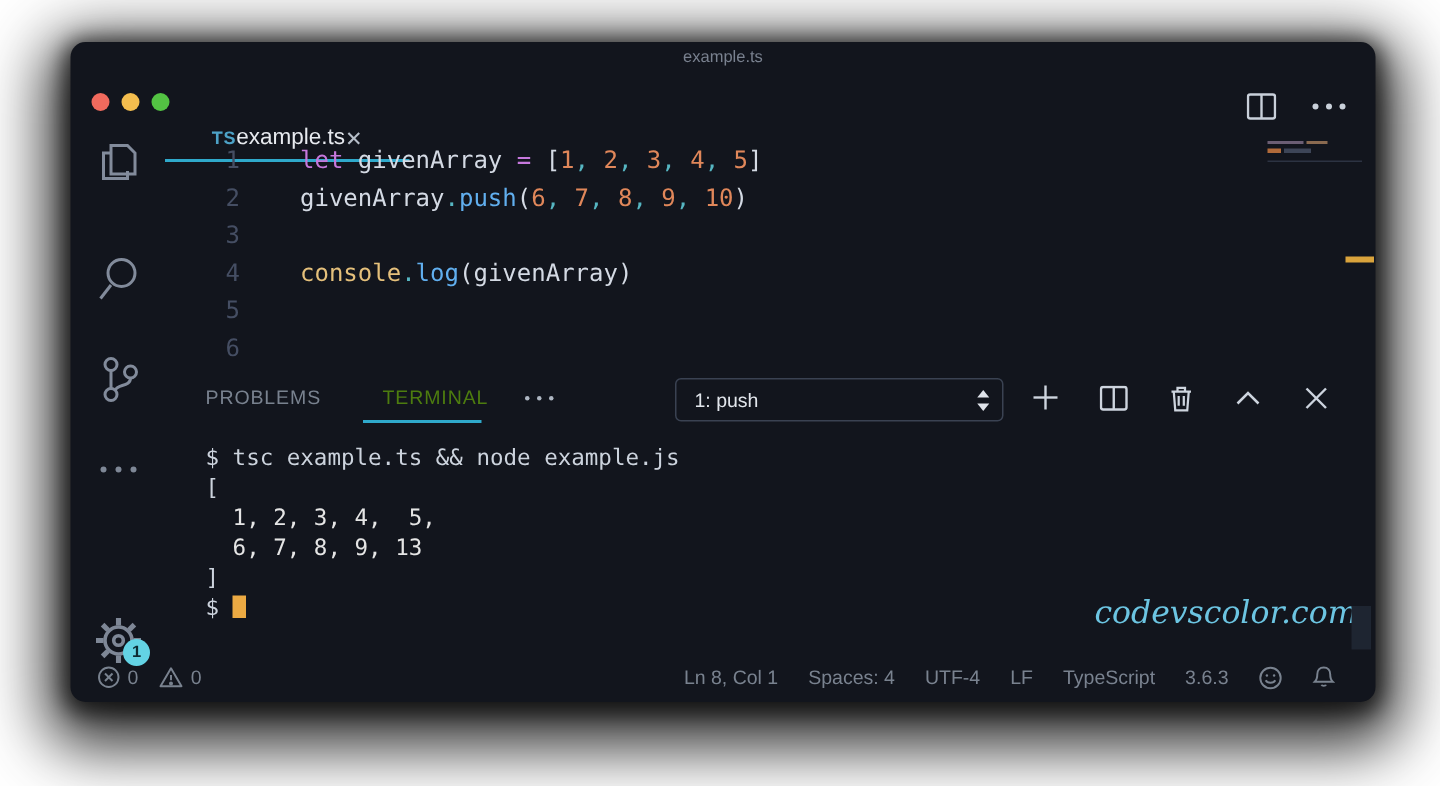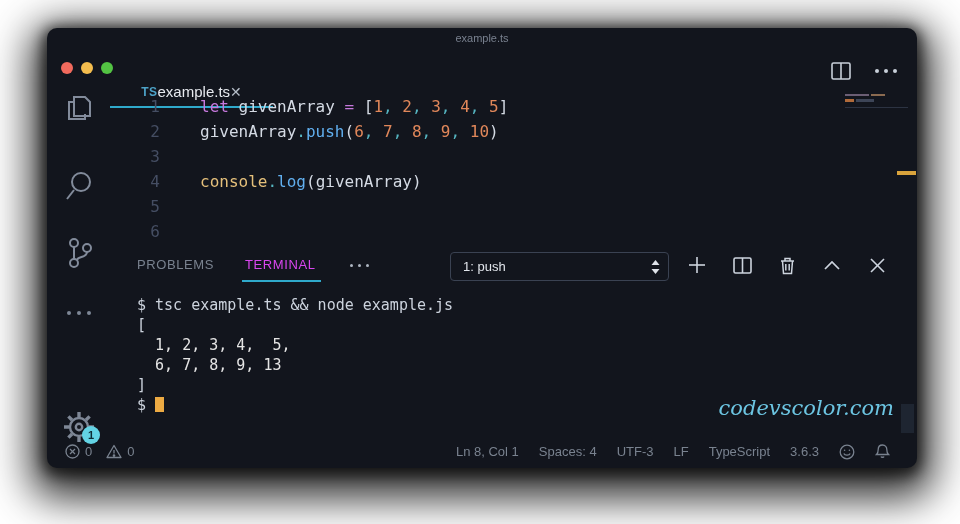--- a/index.html
+++ b/index.html
@@ -42,39 +42,39 @@
   .mm-l1{position:absolute;left:0;top:2px;height:2px;width:24px;background:#6b5e74;}
   .mm-l1b{position:absolute;left:26px;top:2px;height:2px;width:14px;background:#8a6a50;}
   .mm-l2{position:absolute;left:0;top:7px;height:3px;width:9px;background:#b06a3a;}
   .mm-l2b{position:absolute;left:11px;top:7px;height:3px;width:18px;background:#3d4557;}
   .mm-rule{position:absolute;left:0;top:15px;height:1px;width:63px;background:#2c3342;}
   .ruler-mark{position:absolute;left:850px;top:143px;width:19px;height:4px;background:#d9a33c;}
   
   .panel-bar{position:absolute;left:0;top:220px;width:100%;height:37px;}
   .ptab{position:absolute;top:0;height:34px;line-height:34px;font-size:13px;letter-spacing:.6px;}
   .ptab.problems{left:90px;color:#79828f;}
-  .ptab.terminal{left:198px;color:#d946ef;}
+  .ptab.terminal{left:208px;color:#4d7c0f;}
   .pt-underline{position:absolute;left:195px;top:32px;width:79px;height:2px;background:var(--accent);}
   .pmore{position:absolute;left:303px;top:16px;display:flex;gap:5px;}
   .pmore i,.amore i{width:3px;height:3px;border-radius:50%;background:#aeb6c2;display:block;}
   .amore{display:flex;gap:6px;} .amore i{width:4px;height:4px;background:#7e8796;}
   .dropdown{position:absolute;left:403px;top:4px;width:217px;height:27px;border:1px solid #3a4252;
     border-radius:4px;display:flex;align-items:center;color:#e2e6ec;font-size:13px;}
   .dd-val{padding-left:12px;flex:1;}
   .dd-spin{padding-right:8px;color:#dfe3ea;}
   .pan-icons{position:absolute;right:28px;top:3px;display:flex;gap:21px;align-items:center;
     color:#cdd4de;}
   .pan-icons .ib{width:24px;height:28px;display:flex;align-items:center;justify-content:center;}
   
   .term{position:absolute;left:90px;top:267px;font-family:"DejaVu Sans Mono",monospace;
     font-size:15px;}
   .term-row{height:20px;line-height:20px;white-space:pre;}
   .t-fg{color:#ccd3dd;} .t-yellow{color:#e5e5e5;}
   .cursor{display:inline-block;width:9px;height:15px;background:#ecaa43;vertical-align:-2px;}
-  .watermark{position:absolute;right:23px;top:368px;font-family:"DejaVu Serif",serif;
+  .watermark{position:absolute;right:12px;top:368px;font-family:"DejaVu Serif",serif;
     font-style:italic;font-size:21px;color:#6cc5e2;}
   .term-scroll{position:absolute;left:854px;top:376px;width:13px;height:29px;background:#1e2531;}
   
   .statusbar{position:absolute;left:0;bottom:0;width:100%;height:33px;display:flex;
     align-items:center;justify-content:space-between;padding:0 27px 0 18px;box-sizing:border-box;
     color:#79828f;font-size:13px;}
   .sb-left{display:flex;align-items:center;gap:6px;}
   .sb-right{display:flex;align-items:center;gap:20px;}
   .sb-item{white-space:nowrap;}
   svg{display:block;}
@@ -258,21 +258,21 @@
             <line x1="8" y1="6" x2="8" y2="9.5"></line>
               <circle cx="8" cy="11.6" r="0.7" fill="#79828f"></circle>
           </svg>
           <span class="sb-item">0</span>
         </span>
       </div>
       <div class="sb-right">
         <span id="status-items" class="sb-right" style="gap:20px">
             <span class="sb-item">Ln 8, Col 1</span>
             <span class="sb-item">Spaces: 4</span>
-            <span class="sb-item">UTF-3</span>
+            <span class="sb-item">UTF-4</span>
             <span class="sb-item">LF</span>
             <span class="sb-item">TypeScript</span>
             <span class="sb-item">3.6.3</span>
           </span>
         <span>
           <svg width="16" height="16" viewBox="0 0 16 16" fill="none" stroke="#79828f" stroke-width="1.3">
             <circle cx="8" cy="8" r="6.8"></circle>
             <circle cx="5.6" cy="6.3" r="0.8" fill="#79828f" stroke="none"></circle>
             <circle cx="10.4" cy="6.3" r="0.8" fill="#79828f" stroke="none"></circle>
             <path d="M4.8 9.5 c1 2.2 5.4 2.2 6.4 0"></path>

